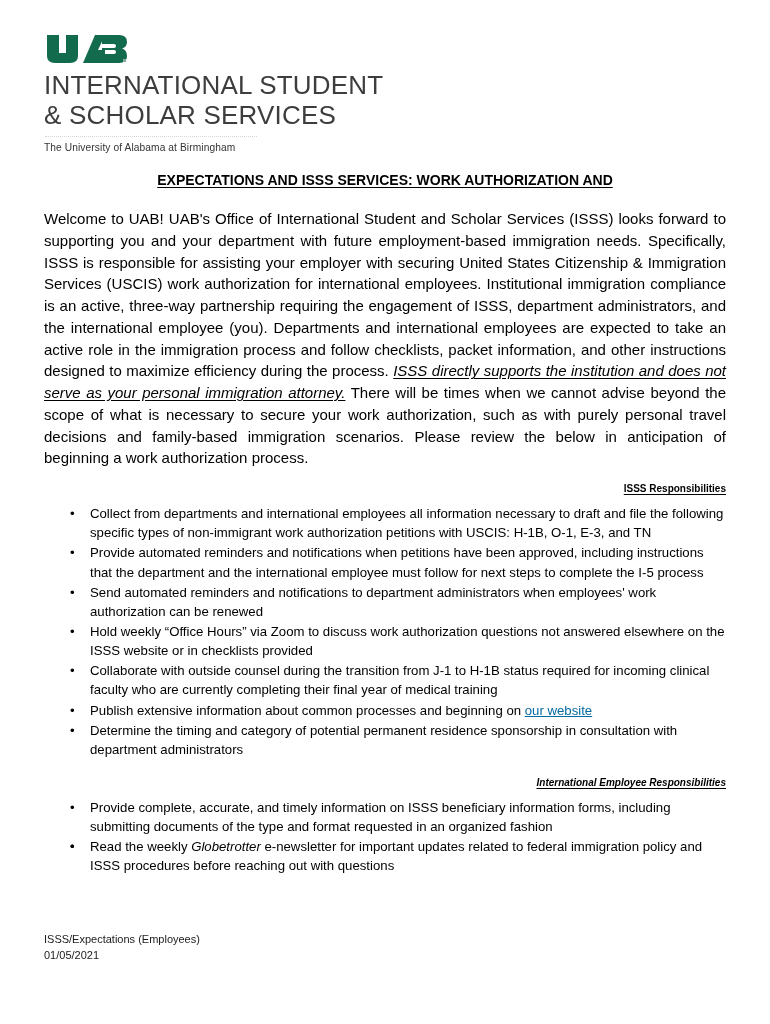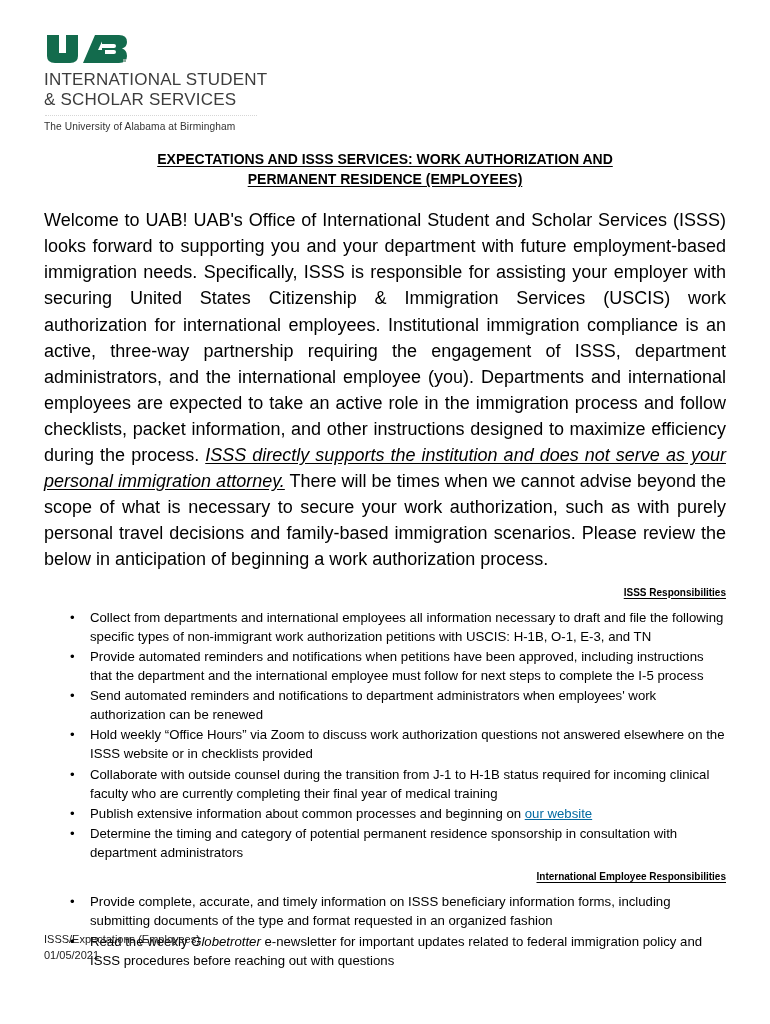--- a/index.html
+++ b/index.html
@@ -29,21 +29,21 @@
 
   
   .letterhead {
     margin-bottom: 18px;
   }
   .uab-logo {
     display: block;
     margin: 0 0 6px 2px;
   }
   .lh-line {
-    font-size: 17px;
+    font-size: 26px;
     letter-spacing: 0.2px;
     line-height: 1.16;
     color: #3d3d3d;
     font-weight: 400;
     white-space: nowrap;
   }
   .lh-divider {
     width: 212px;
     height: 1px;
     margin: 6px 0 4px 1px;
@@ -66,41 +66,42 @@
     padding: 0 6px;
   }
   .doc-title .tl {
     text-decoration: underline;
     text-underline-offset: 2px;
   }
 
   
   .body-para {
     text-align: justify;
-    font-size: 18px;
+    font-size: 15px;
     line-height: 1.45;
     margin: 17px 0 14px 0;
   }
   .body-para .emph {
     font-style: italic;
     text-decoration: underline;
     text-underline-offset: 2px;
   }
 
   
   .section-heading {
     font-size: 10px;
     font-weight: bold;
     text-decoration: underline;
     text-underline-offset: 2px;
     margin: 0 0 10px 0;
     text-align: right;
   }
   .section-heading.second {
-    margin-top: 9px;
+    margin-top: 18px;
+    font-style: italic;
   }
 
   
   ul.bullets {
     list-style: none;
     margin: 0 0 0 0;
     padding: 0;
   }
   ul.bullets li {
     position: relative;
@@ -156,21 +157,20 @@
         <rect x="154" y="50" width="6" height="6" fill="#8aa99b"></rect>
       </svg>
       <div class="lh-line">INTERNATIONAL STUDENT</div>
       <div class="lh-line">&amp; SCHOLAR SERVICES</div>
       <div class="lh-divider"></div>
       <div class="lh-tagline">The University of Alabama at Birmingham</div>
     </div>
 
     <div class="doc-title">
       <span class="tl">EXPECTATIONS AND ISSS SERVICES: WORK AUTHORIZATION AND</span><br>
-      <span class="tl">PERMANENT RESIDENCE (EMPLOYEES)</span>
     </div>
 
     <p class="body-para"><span>Welcome to UAB! UAB's Office of International Student and Scholar Services (ISSS) looks forward to supporting you and your department with future employment-based immigration needs. Specifically, ISSS is responsible for assisting your employer with securing United States Citizenship &amp; Immigration Services (USCIS) work authorization for international employees. Institutional immigration compliance is an active, three-way partnership requiring the engagement of ISSS, department administrators, and the international employee (you). Departments and international employees are expected to take an active role in the immigration process and follow checklists, packet information, and other instructions designed to maximize efficiency during the process. </span><span class="emph">ISSS directly supports the institution and does not serve as your personal immigration attorney.</span><span> There will be times when we cannot advise beyond the scope of what is necessary to secure your work authorization, such as with purely personal travel decisions and family-based immigration scenarios. Please review the below in anticipation of beginning a work authorization process.</span></p>
 
     <div class="section-heading">ISSS Responsibilities</div>
     <ul class="bullets">
       <li>
         <span class="bullet-dot">•</span>
         <span>Collect from departments and international employees all information necessary to draft and file the following specific types of non-immigrant work authorization petitions with USCIS: H-1B, O-1, E-3, and TN</span>
       </li>

